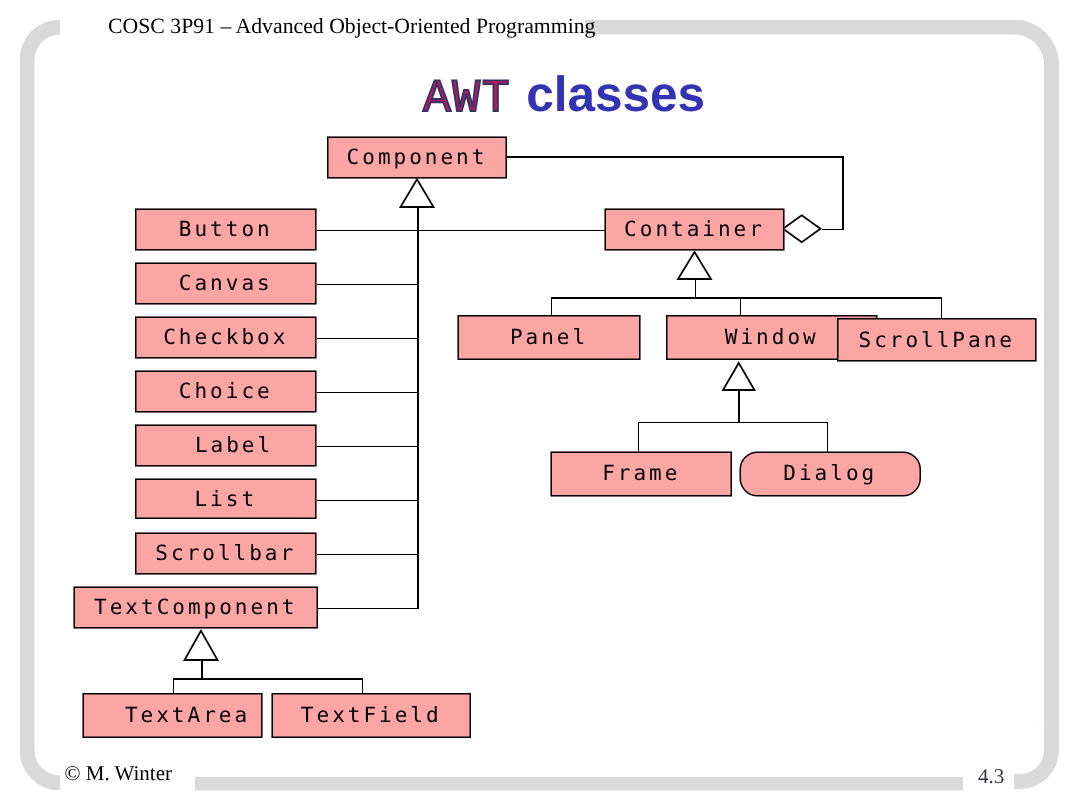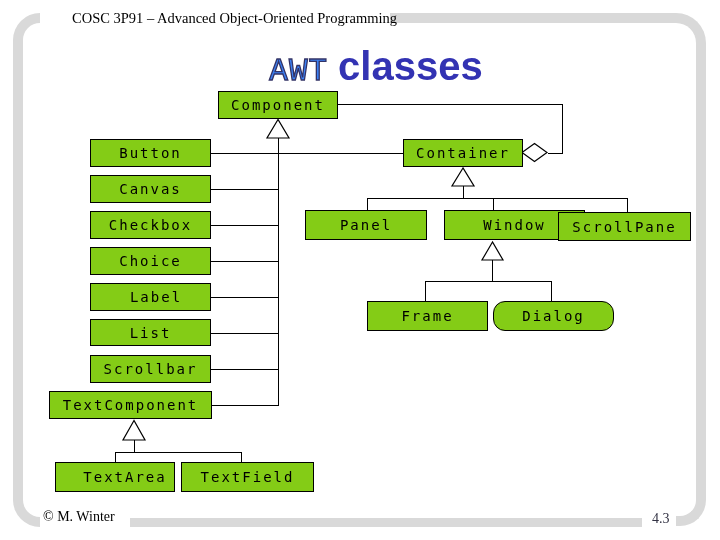--- a/index.html
+++ b/index.html
@@ -41,45 +41,45 @@
     position:absolute;left:72px;top:10px;
     font-size:14.5px;color:#000;white-space:nowrap;
   }
   .slide-title{
     position:absolute;left:0;top:44px;width:720px;
     text-align:center;white-space:nowrap;
   }
   .title-awt{
     font-family:"Liberation Mono","DejaVu Sans Mono",monospace;
     font-size:31px;
-    color:#3b82f6;
+    color:#be185d;
     -webkit-text-stroke:1.3px var(--navy);
     letter-spacing:1px;
     margin-left:32px;
   }
   .title-rest{
     font-family:"Liberation Sans","DejaVu Sans",sans-serif;
     font-weight:700;
-    font-size:40px;
+    font-size:33px;
     color:var(--blue);
     margin-left:6px;
   }
   .copyright{
     position:absolute;left:43px;top:509px;
     font-size:14px;color:#000;white-space:nowrap;
   }
   .page-number{
     position:absolute;left:652px;top:511px;
     font-size:14px;color:#333344;
   }
   
   .connectors{position:absolute;left:0;top:0;pointer-events:none;}
   .cbox{
     position:absolute;box-sizing:border-box;
-    background:#84cc16;border:1px solid #000;
+    background:#fca5a5;border:1px solid #000;
     display:flex;align-items:center;justify-content:center;
     font-family:"DejaVu Sans Mono","Liberation Mono",monospace;
     font-size:14px;letter-spacing:2px;color:#000;
     white-space:nowrap;
   }
   .b-component    {left:218px;top:91px; width:120px;height:28px;}
   .b-button       {left:90px; top:139px;width:121px;height:28px;}
   .b-canvas       {left:90px; top:175px;width:121px;height:28px;}
   .b-checkbox     {left:90px; top:211px;width:121px;height:28px;}
   .b-choice       {left:90px; top:247px;width:121px;height:28px;}

